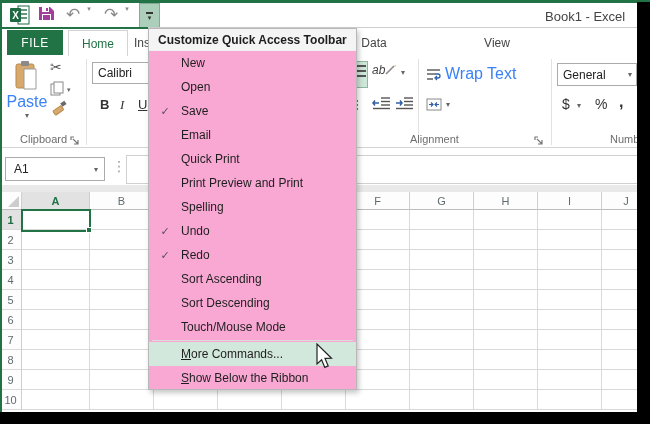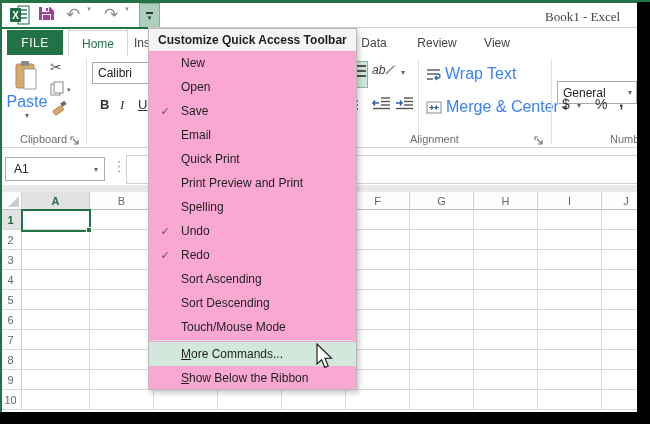--- a/index.html
+++ b/index.html
@@ -10,21 +10,21 @@
 
   
   .top-border { left:0; top:0; width:650px; height:3px; background:#217346; z-index:60; }
   .left-border { left:0; top:0; width:2px; height:412px; background:#217346; z-index:60; }
   .black-right { left:637px; top:2px; width:13px; height:422px; background:#000; z-index:90; }
   .black-bottom { left:0; top:412px; width:650px; height:12px; background:#000; z-index:90; }
 
   
   .titlebar { left:0; top:3px; width:650px; height:25px; background:#fff; }
   .qat-btn { position:absolute; top:2px; display:flex; align-items:center; justify-content:center; }
-  .win-title { position:absolute; left:545px; top:6px; font-size:13px; color:#444; white-space:nowrap;font-family:Liberation Serif, serif; }
+  .win-title { position:absolute; left:545px; top:6px; font-size:13px; color:#444; white-space:nowrap; }
   .undo-glyph { font-size:17px; color:#8a8a8a; line-height:20px; }
   .mini-arrow { font-size:7px; color:#8a8a8a; }
   .qat-drop { left:139px; top:0px; width:21px; height:25px; background:#abcfbb; border:1px solid #83ab93; display:flex; flex-direction:column; align-items:center; justify-content:center; }
   .qat-drop .bar { width:7px; height:2px; background:#333; margin-bottom:2px; }
   .qat-drop .arr { font-size:7px; color:#333; line-height:4px; }
 
   
   .title-sep-green { left:0; top:27px; width:148px; height:2px; background:#217346; }
   .title-sep-gray { left:148px; top:27px; width:489px; height:1px; background:#cfcfcf; }
 
@@ -138,21 +138,20 @@
 
   <div class="abs title-sep-green"></div>
   <div class="abs title-sep-gray"></div>
 
   <div class="abs tabrow">
     <div class="abs tabrow-border"></div>
     <div class="tab tab-file">FILE</div>
     <div class="tab tab-home">Home</div>
     <div class="tab tab-insert">Insert</div>
     <div class="tab tab-data">Data</div>
-    <div class="tab tab-review">Review</div>
     <div class="tab tab-view">View</div>
   </div>
 
   <div class="abs ribbon">
 
     <div class="abs" style="left:6px;top:4px;width:42px;height:72px;text-align:center;">
       <svg width="26" height="32" viewBox="0 0 26 32" style="margin:2px auto 0;">
         <rect x="2" y="3" width="18" height="24" rx="2" fill="#d8a96c" stroke="#b88948"></rect>
         <rect x="7" y="0" width="8" height="5" rx="1" fill="#8a8a8a"></rect>
         <path d="M10,8 h12 v20 h-12 z" fill="#fff" stroke="#9a9a9a"></path>
@@ -232,32 +231,31 @@
         <path d="M9,6 h3 a2,2 0 0 1 0,4 h-2 M11,8 l-2,2 l2,2" stroke="#2f5fa8" stroke-width="1.3" fill="none"></path>
         <line x1="1" y1="11" x2="7" y2="11" stroke="#555" stroke-width="1.4"></line>
       </svg>
       <span class="rib-txt">Wrap Text</span>
     </div>
     <div class="abs" style="left:426px;top:43px;display:flex;align-items:center;gap:4px;">
       <svg width="16" height="13" viewBox="0 0 16 13">
         <rect x="1" y="1" width="14" height="11" fill="#fff" stroke="#8a8a8a"></rect>
         <path d="M3,6.5 h4 M5,4.5 l2,2 l-2,2 M13,6.5 h-4 M11,4.5 l-2,2 l2,2" stroke="#2f5fa8" stroke-width="1.2" fill="none"></path>
       </svg>
-      <span class="rib-txt">Merge &amp; Center</span>
       <span class="drop8">▾</span>
     </div>
     <div class="grp-label" style="left:398px;top:78px;">Alignment</div>
     <div class="launcher" style="left:534px;top:81px;">
       <svg width="10" height="10" viewBox="0 0 10 10">
           <path d="M1,4 V1 H4 M3,3 L8,8 M8,4 V8 H4" stroke="#777" stroke-width="1.2" fill="none"></path>
         </svg>
     </div>
     <div class="vsep" style="left:551px;"></div>
 
-    <div class="combo" style="left:557px;top:8px;width:80px;height:23px;margin-top:18px;">
+    <div class="combo" style="left:557px;top:8px;width:80px;height:23px;">
       <span>General</span>
       <span class="ca">▾</span>
     </div>
     <div class="abs" style="left:562px;top:41px;font-size:14px;color:#333;">$</div>
     <div class="abs drop8" style="left:577px;top:46px;">▾</div>
     <div class="abs" style="left:595px;top:41px;font-size:14px;color:#333;">%</div>
     <div class="abs" style="left:619px;top:38px;font-size:16px;font-weight:bold;color:#333;">,</div>
     <div class="grp-label" style="left:598px;top:78px;">Number</div>
   </div>
   <div class="abs ribbon-border"></div>

